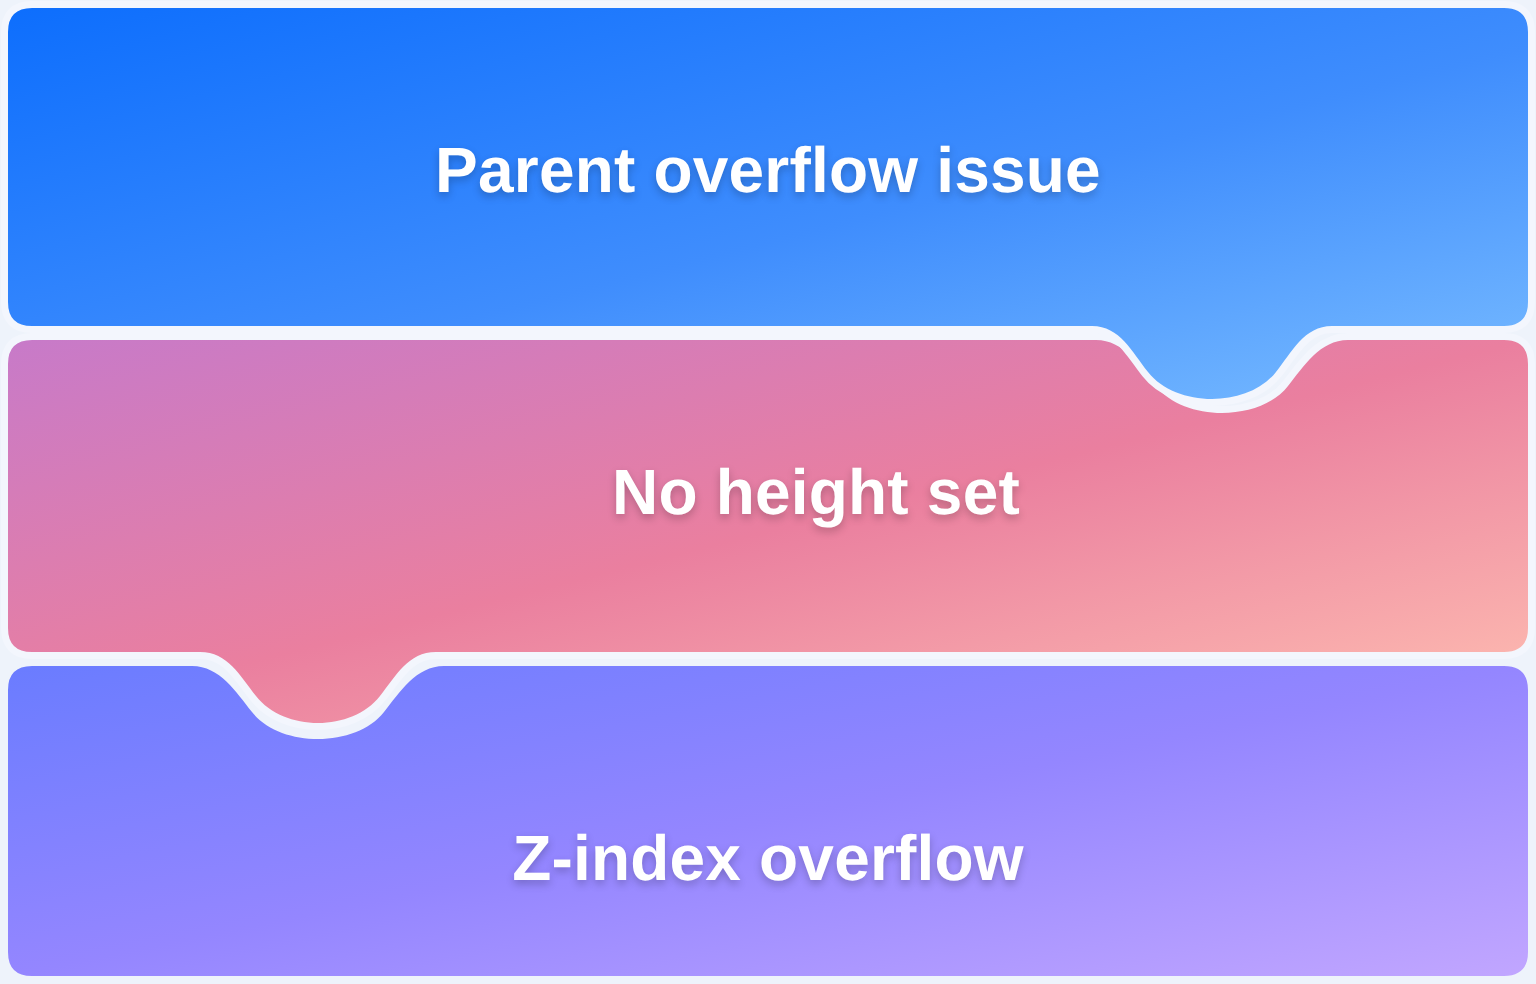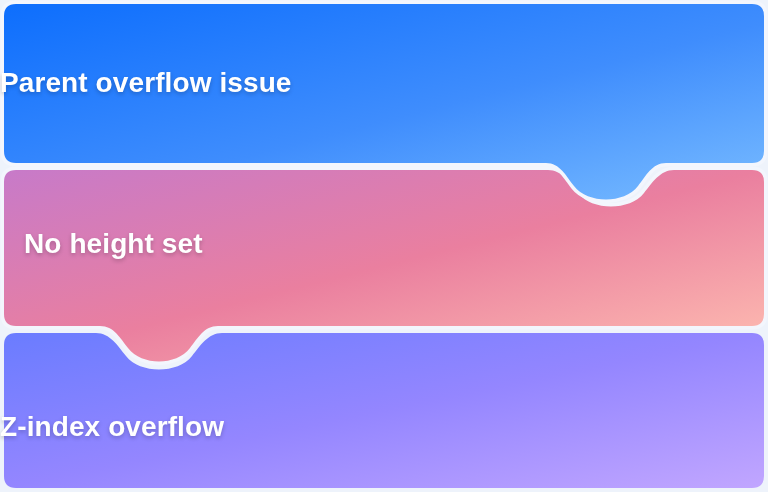--- a/index.html
+++ b/index.html
@@ -1,18 +1,18 @@
 <!DOCTYPE html>
 <html><head>
 <meta charset="utf-8">
 <style>
   html, body { margin:0; padding:0; }
   body { width:768px; height:492px; background:#eef3fb; position:relative; overflow:hidden; font-family:"Liberation Sans", "DejaVu Sans", sans-serif; }
   svg.stage { position:absolute; left:0; top:0; }
-  .label { position:absolute; left:0; width:768px; color:#ffffff; font-weight:bold; font-size:28px; text-shadow:0 2px 4px rgba(0,0,0,0.22); letter-spacing:0.1px; }
+  .label { position:absolute; left:0; width:768px; text-align:center; color:#ffffff; font-weight:bold; font-size:32px; text-shadow:0 2px 4px rgba(0,0,0,0.22); letter-spacing:0.1px; }
 </style>
 </head>
 <body>
 
 <svg class="stage" width="768" height="492" viewBox="0 0 768 492">
   <defs>
     <linearGradient id="g1" x1="0" y1="0" x2="1" y2="1">
       <stop offset="0" stop-color="#0d6efd"></stop>
       <stop offset="0.55" stop-color="#3f8dfd"></stop>
       <stop offset="1" stop-color="#79bcff"></stop>

